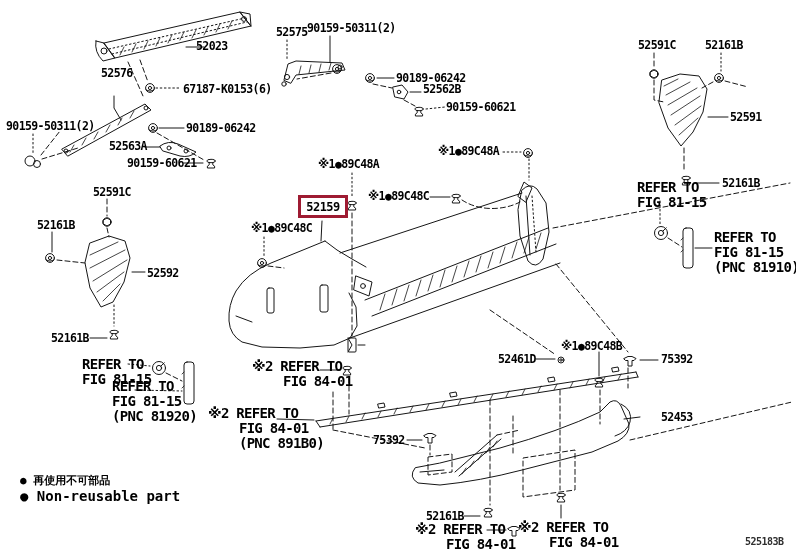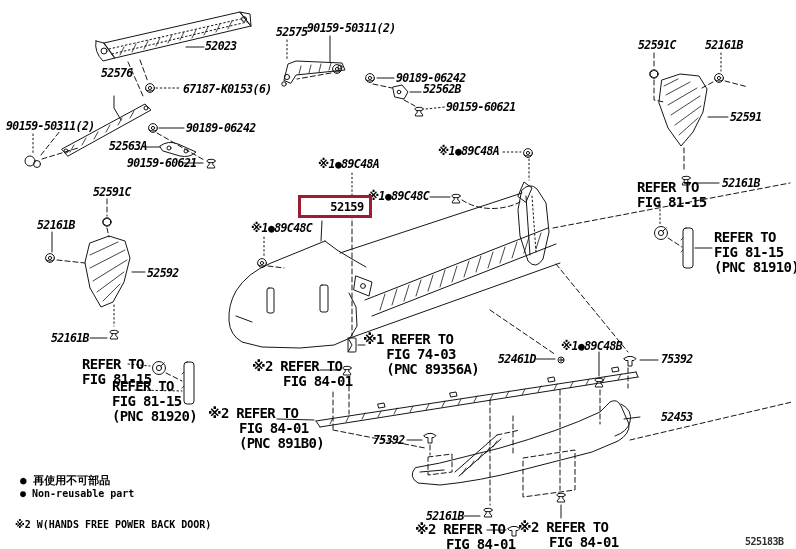--- a/index.html
+++ b/index.html
@@ -4,26 +4,26 @@
 <style>
   html,body{margin:0;padding:0;background:#fff;}
   #stage{position:relative;width:796px;height:549px;background:#ffffff;overflow:hidden;
          font-family:"DejaVu Sans Mono","DejaVu Sans",monospace;}
   #art{position:absolute;left:0;top:0;z-index:1;}
   #art *{stroke:#161616;fill:none;stroke-width:1;stroke-linecap:round;stroke-linejoin:round;}
   #art .dash{stroke-dasharray:5 3;}
   #art .dot{stroke-dasharray:1.6 2.6;}
   #art .thin{stroke-width:.8;}
   .lbl{position:absolute;z-index:2;color:#000;font-weight:bold;white-space:pre;}
-  .pn{font-size:11.5px;letter-spacing:-0.6px;line-height:1.04;font-style:italic;}
+  .pn{font-size:11.5px;letter-spacing:-0.6px;line-height:1.04;}
   .sm{font-size:14px;letter-spacing:-0.7px;line-height:1.06;}
   .hl{position:absolute;z-index:2;left:298px;top:195px;width:44px;height:17px;
       border:3px solid #9e1b32;display:flex;align-items:center;justify-content:center;
-      background:#fff;color:#000;font-weight:bold;font-size:12px;letter-spacing:-0.5px;padding-left:24px;}
-  .legend{font-size:10px;}
+      background:#fff;color:#000;font-weight:bold;font-size:12px;letter-spacing:-0.5px;}
+  .legend{font-size:14px;}
   .doc{position:absolute;z-index:2;color:#2f2f2f;font-size:10px;font-weight:bold;letter-spacing:-0.5px;}
 </style>
 </head>
 <body>
 
 <div id="stage">
 
 <svg id="art" width="796" height="549" viewBox="0 0 796 549">
   <defs>
     <g id="pin">
@@ -218,21 +218,21 @@
     <use href="#pin" x="561" y="498"></use>
     <path d="M561,505 L561,518"></path>
   </g>
 
   <g>
     <rect x="348" y="338" width="8" height="14" rx="1"></rect>
     <path d="M358,345 L365,345"></path>
   </g>
 </svg>
 
-<div class="lbl pn" style="left:205px;top:41px">52023</div>
+<div class="lbl pn" style="left:196px;top:41px">52023</div>
 <div class="lbl pn" style="left:276px;top:27px">52575</div>
 <div class="lbl pn" style="left:307px;top:23px">90159-50311(2)</div>
 <div class="lbl pn" style="left:101px;top:68px">52576</div>
 <div class="lbl pn" style="left:183px;top:84px">67187-K0153(6)</div>
 <div class="lbl pn" style="left:6px;top:121px">90159-50311(2)</div>
 <div class="lbl pn" style="left:186px;top:123px">90189-06242</div>
 <div class="lbl pn" style="left:109px;top:141px">52563A</div>
 <div class="lbl pn" style="left:127px;top:158px">90159-60621</div>
 <div class="lbl pn" style="left:396px;top:73px">90189-06242</div>
 <div class="lbl pn" style="left:423px;top:84px">52562B</div>
@@ -255,38 +255,34 @@
 <div class="lbl sm" style="left:112px;top:379px">REFER TO
 FIG 81-15
 (PNC 81920)</div>
 <div class="lbl pn" style="left:318px;top:159px">※1●89C48A</div>
 <div class="lbl pn" style="left:438px;top:146px">※1●89C48A</div>
 <div class="lbl pn" style="left:368px;top:191px">※1●89C48C</div>
 <div class="lbl pn" style="left:251px;top:223px">※1●89C48C</div>
 <div class="hl">
       <span>52159</span>
     </div>
-<div class="lbl sm" style="left:363px;top:332px">※1 REFER TO
-   FIG 74-03
-   (PNC 89356A)</div>
 <div class="lbl pn" style="left:498px;top:354px">52461D</div>
 <div class="lbl pn" style="left:561px;top:341px">※1●89C48B</div>
 <div class="lbl pn" style="left:661px;top:354px">75392</div>
 <div class="lbl pn" style="left:661px;top:412px">52453</div>
 <div class="lbl sm" style="left:252px;top:359px">※2 REFER TO
     FIG 84-01</div>
 <div class="lbl sm" style="left:208px;top:406px">※2 REFER TO
     FIG 84-01
     (PNC 891B0)</div>
 <div class="lbl pn" style="left:373px;top:435px">75392</div>
 <div class="lbl pn" style="left:426px;top:511px">52161B</div>
 <div class="lbl sm" style="left:415px;top:522px">※2 REFER TO
     FIG 84-01</div>
 <div class="lbl sm" style="left:518px;top:520px">※2 REFER TO
     FIG 84-01</div>
 
 <div class="lbl legend" style="left:20px;top:473px;font-size:11px">● 再使用不可部品</div>
 <div class="lbl legend" style="left:20px;top:488px">● Non-reusable part</div>
-<div class="lbl legend" style="left:15px;top:519px">※2 W(HANDS FREE POWER BACK DOOR)</div>
 
 <div class="doc" style="left:745px;top:536px">525183B</div>
 
 </div>
 
 </body></html>

